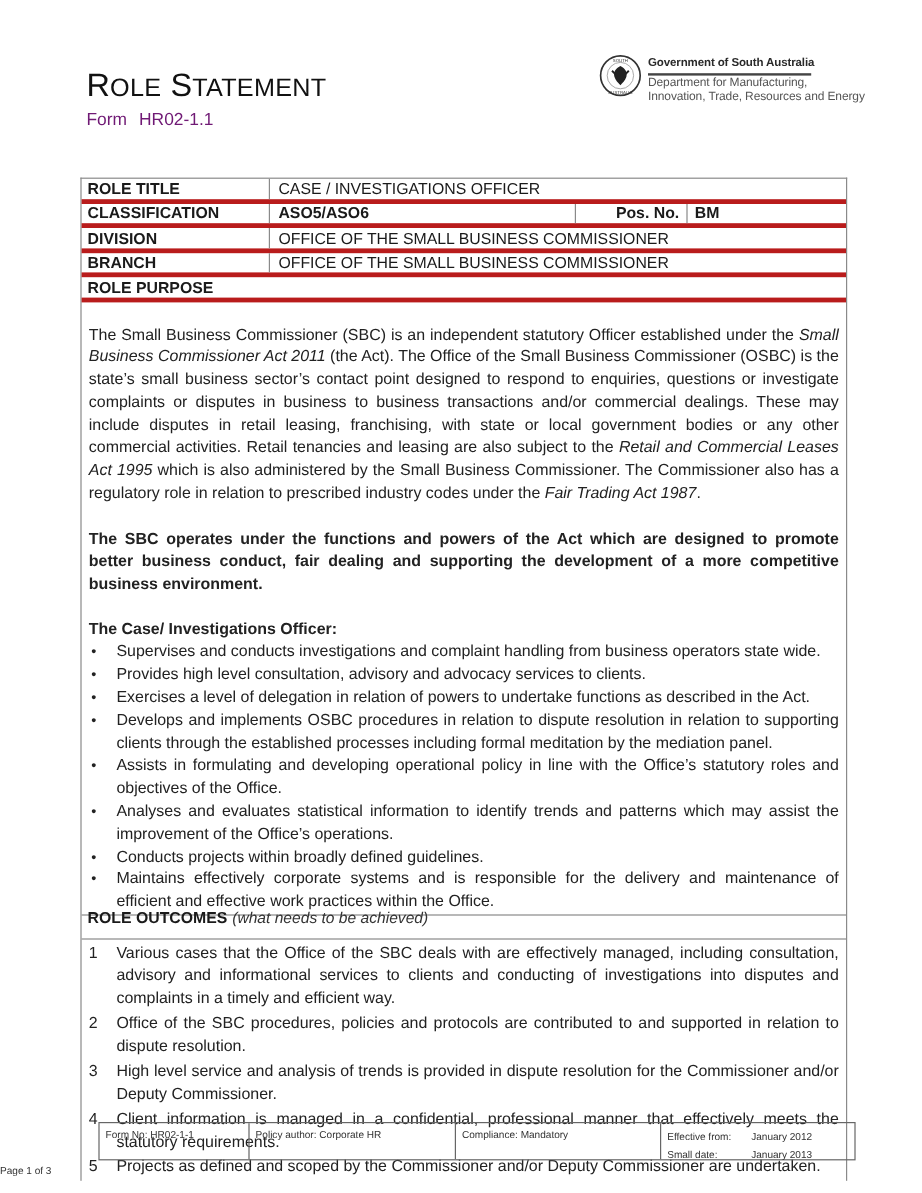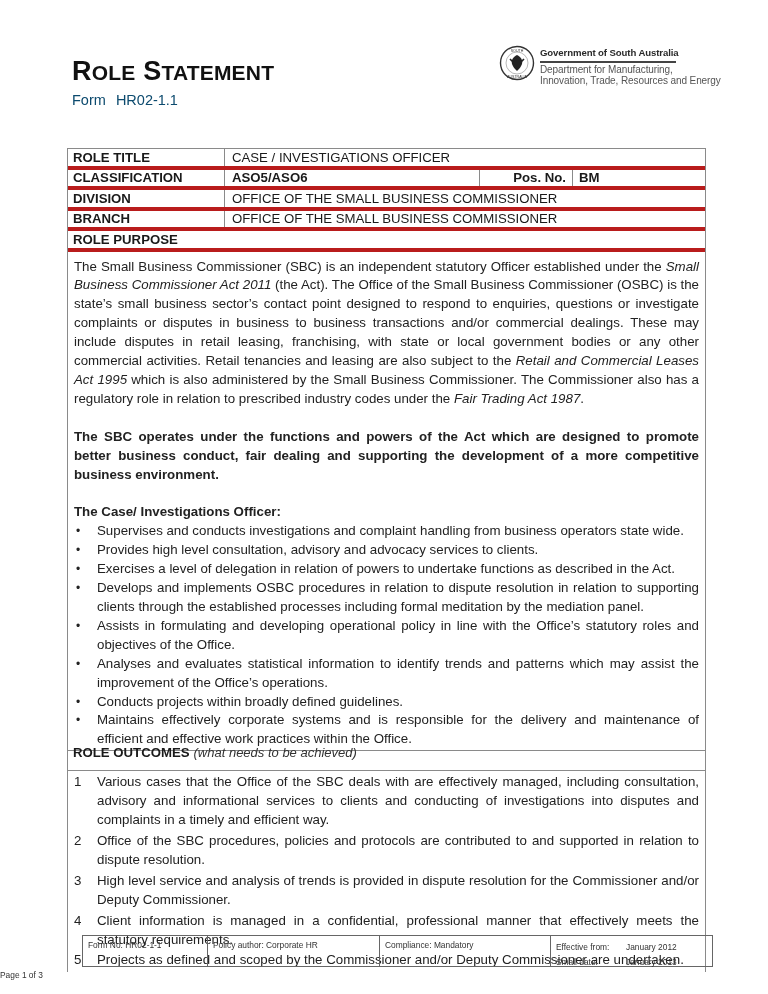--- a/index.html
+++ b/index.html
@@ -1,26 +1,26 @@
 <!DOCTYPE html>
 <html><head>
   <meta charset="utf-8">
   <style>
     * { box-sizing: border-box; margin: 0; padding: 0; }
     html, body { width: 768px; height: 994px; background: #ffffff; overflow: hidden; }
     body { position: relative; font-family: "Liberation Sans", sans-serif; color: #1a1a1a; }
 
     .title {
       position: absolute; left: 72px; top: 56px;
-      font-family: "Liberation Sans", sans-serif; font-weight: bold;
+      font-family: "Liberation Sans", sans-serif; font-weight: normal;
       font-size: 27px; letter-spacing: 0.2px; color: #111;
     }
     .title .sc { font-size: 21px; }
     .form-code {
-      position: absolute; left: 72px; top: 92px; font-size: 14.5px; color: #0c4a6e;
+      position: absolute; left: 72px; top: 92px; font-size: 14.5px; color: #701a75;
       word-spacing: 6px;
     }
 
     .logo { position: absolute; left: 499px; top: 43px; width: 230px; height: 42px; }
     .logo .crest { position: absolute; left: 0; top: 2px; width: 36px; height: 36px; }
     .logo .gov {
       position: absolute; left: 41px; top: 4px; font-size: 9.6px; font-weight: bold; color: #2a2a2a;
       white-space: nowrap; letter-spacing: -0.1px;
     }
     .logo .rule { position: absolute; left: 41px; top: 18px; width: 136px; height: 2px; background: #444; }
@@ -120,21 +120,21 @@
   </div>
   <div class="row">
     <div class="lbl">BRANCH</div>
     <div class="val">OFFICE OF THE SMALL BUSINESS COMMISSIONER</div>
   </div>
   <div class="row full">
     <div class="lbl">ROLE PURPOSE</div>
   </div>
 
   <div class="body-block">
-    <p style="">
+    <p style="margin-top:12px;">
       <span>The Small Business Commissioner (SBC) is an independent statutory Officer established under the </span><i>Small Business Commissioner Act 2011</i><span> (the Act). The Office of the Small Business Commissioner (OSBC) is the state’s small business sector’s contact point designed to respond to enquiries, questions or investigate complaints or disputes in business to business transactions and/or commercial dealings. These may include disputes in retail leasing, franchising, with state or local government bodies or any other commercial activities. Retail tenancies and leasing are also subject to the </span><i>Retail and Commercial Leases Act 1995</i><span> which is also administered by the Small Business Commissioner. The Commissioner also has a regulatory role in relation to prescribed industry codes under the </span><i>Fair Trading Act 1987</i><span>.</span>
     </p>
     <p>The SBC operates under the functions and powers of the Act which are designed to promote better business conduct, fair dealing and supporting the development of a more competitive business environment.</p>
     <p class="intro">The Case/ Investigations Officer:</p>
     <ul class="bullets">
       <li><span class="bullet">•</span><span>Supervises and conducts investigations and complaint handling from business operators state wide.</span></li>
       <li><span class="bullet">•</span><span>Provides high level consultation, advisory and advocacy services to clients.</span></li>
       <li><span class="bullet">•</span><span>Exercises a level of delegation in relation of powers to undertake functions as described in the Act.</span></li>
       <li><span class="bullet">•</span><span>Develops and implements OSBC procedures in relation to dispute resolution in relation to supporting clients through the established processes including formal meditation by the mediation panel.</span></li>
       <li><span class="bullet">•</span><span>Assists in formulating and developing operational policy in line with the Office’s statutory roles and objectives of the Office.</span></li>

